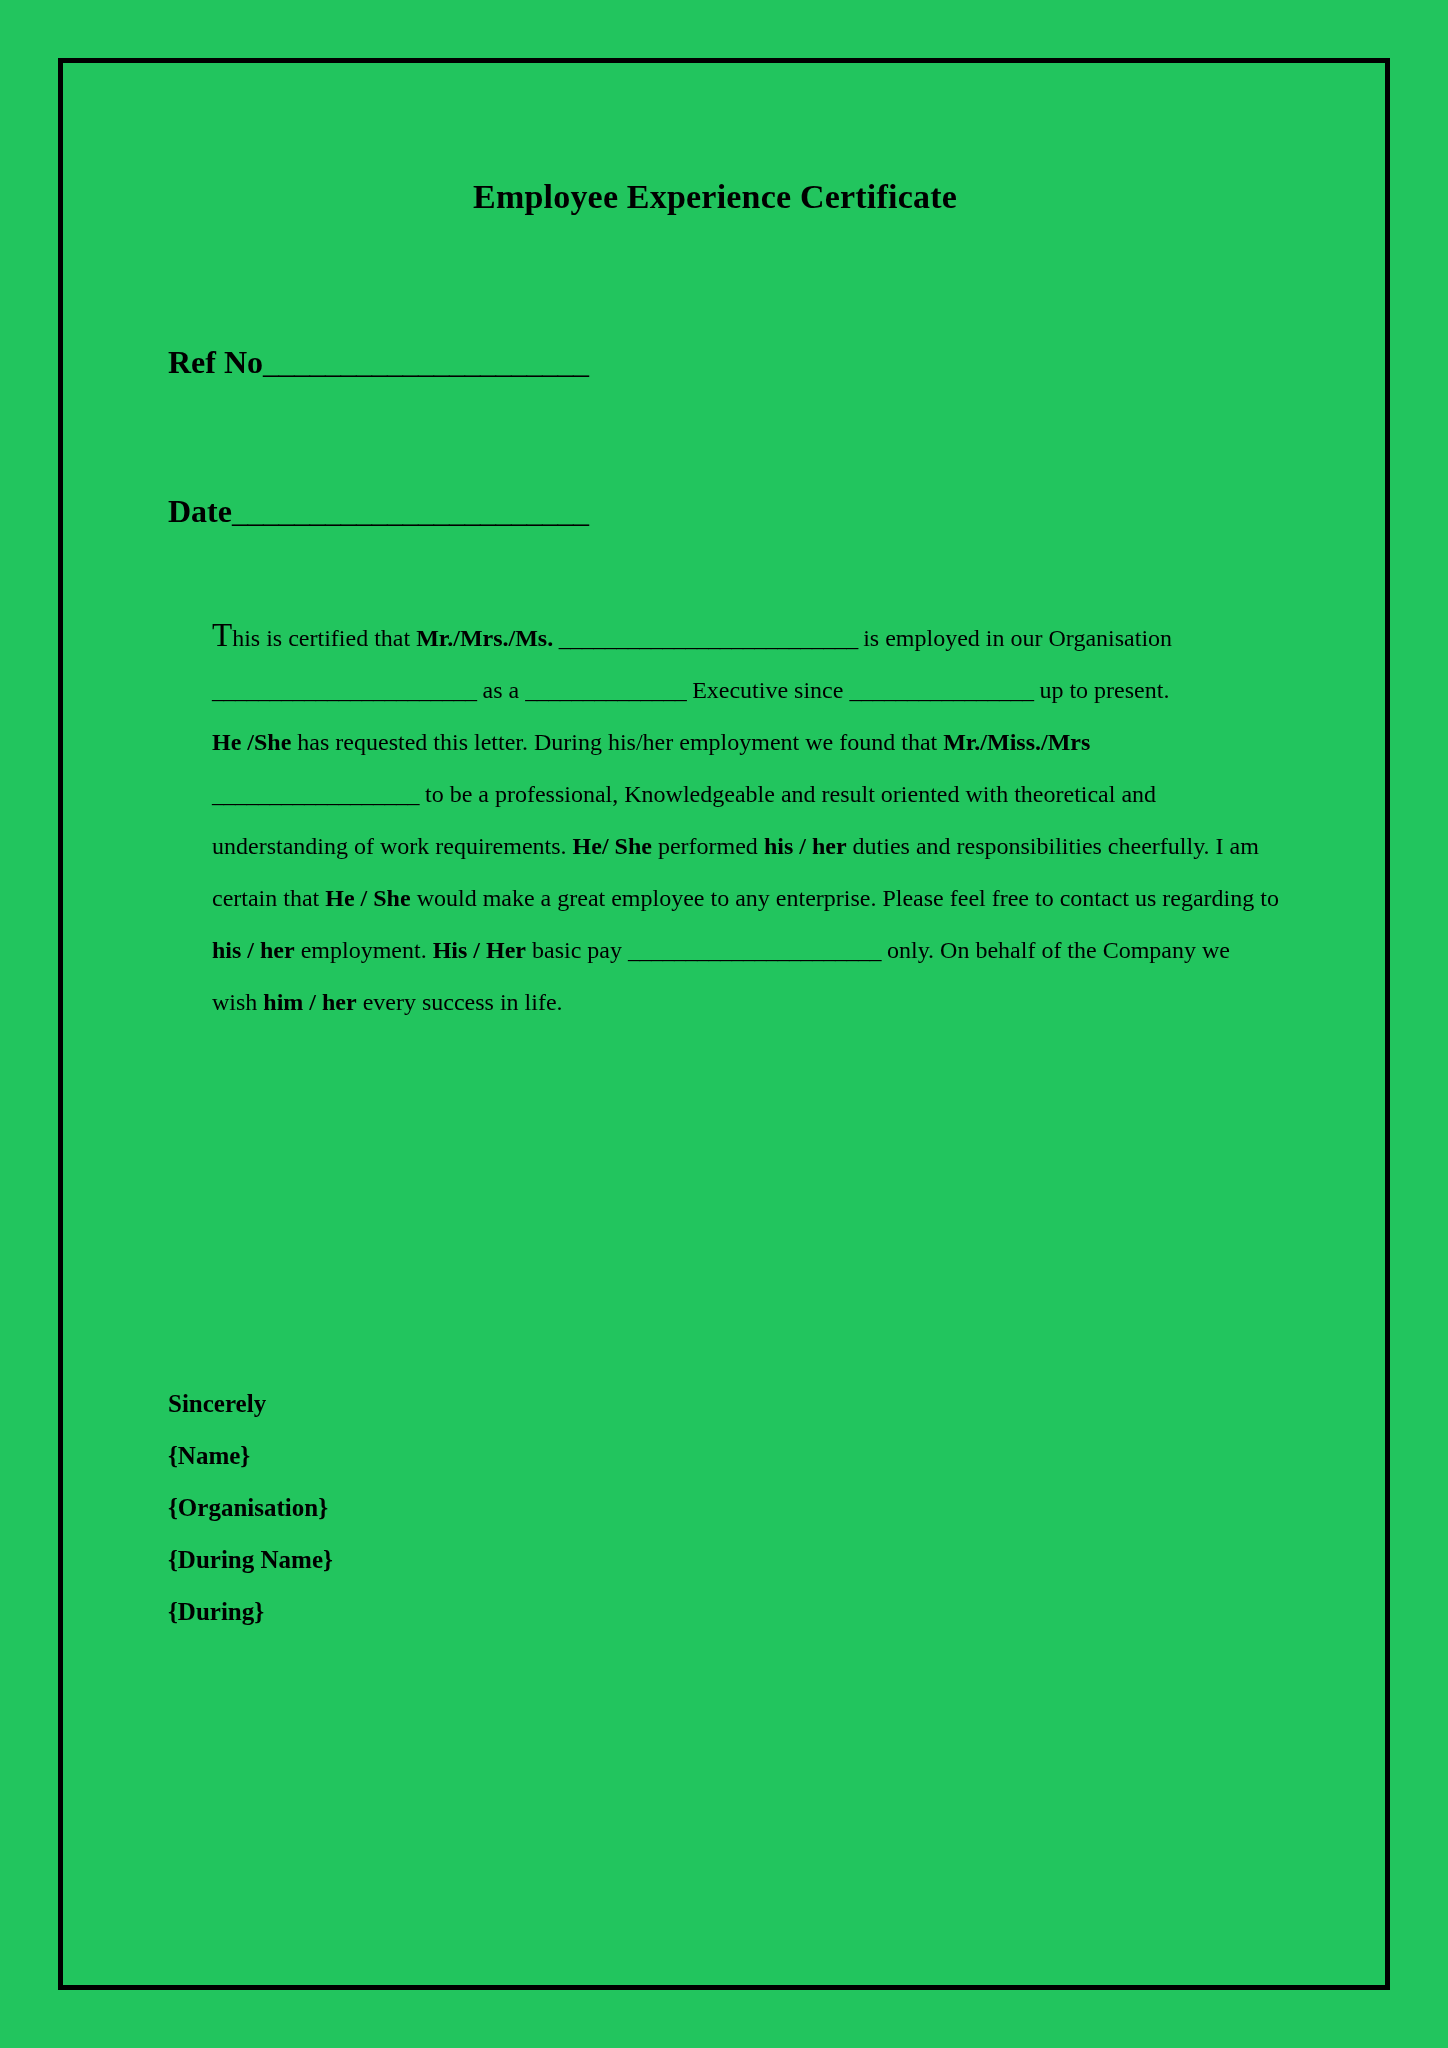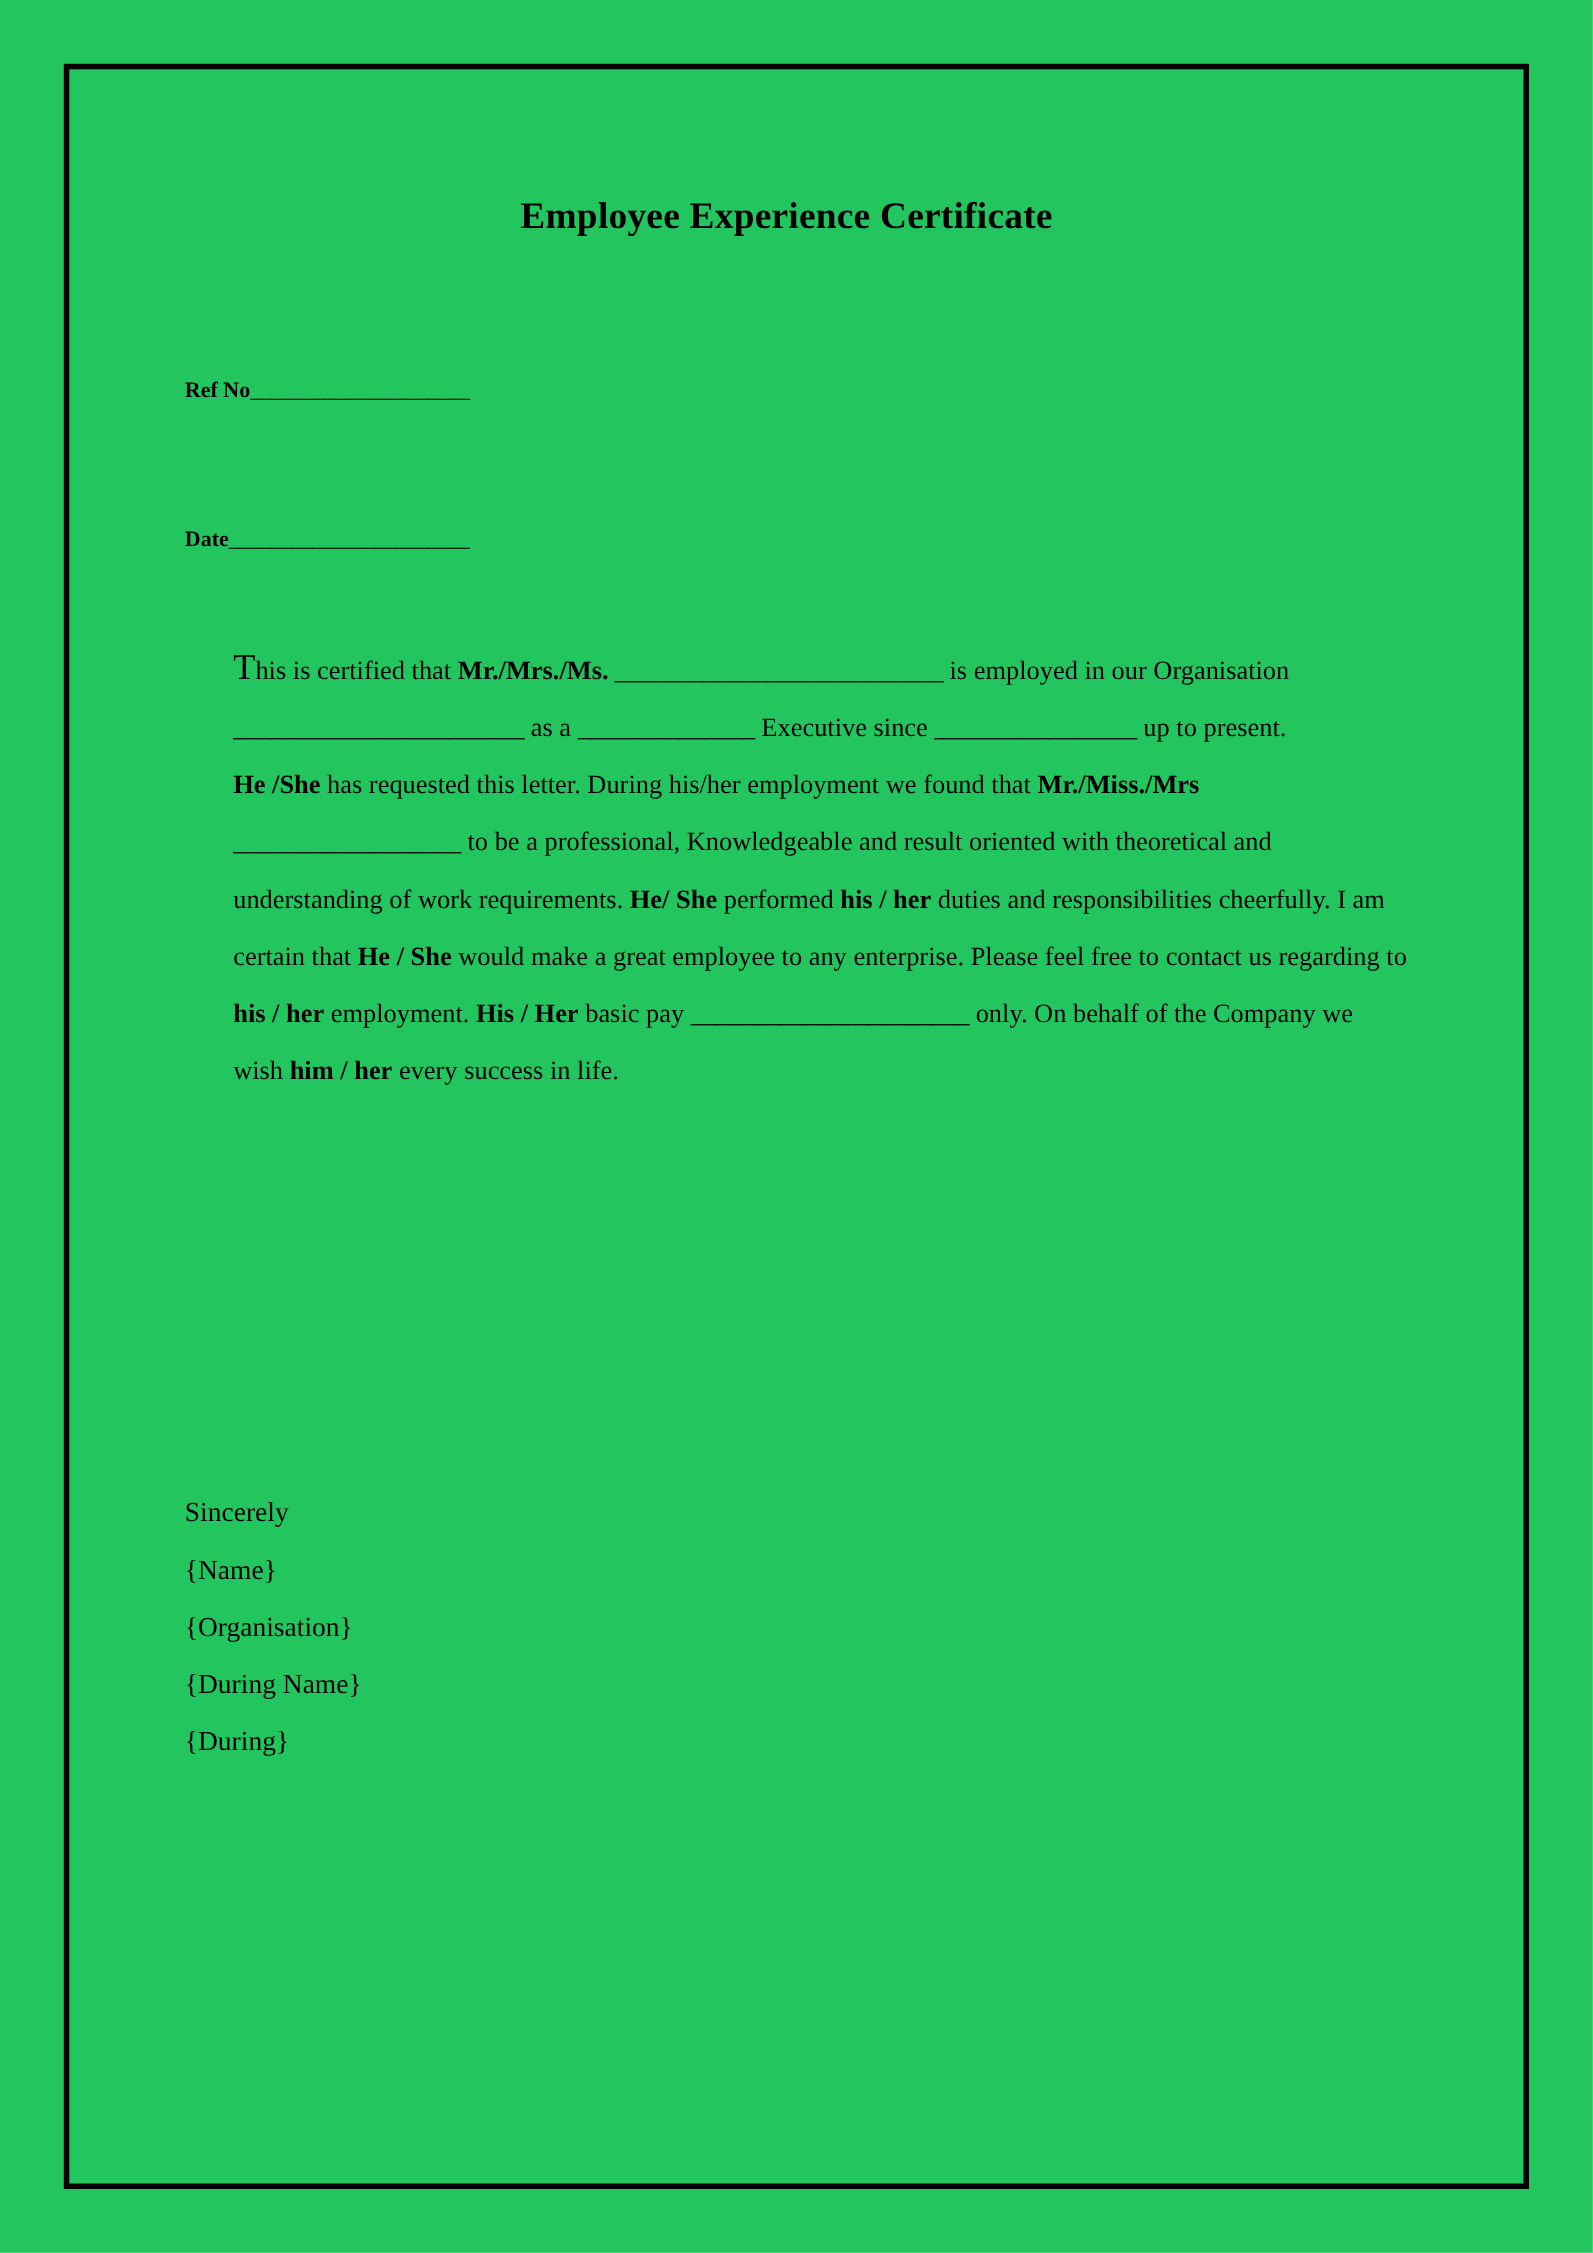--- a/index.html
+++ b/index.html
@@ -46,21 +46,21 @@
     font-weight: bold;
     font-size: 34px;
     letter-spacing: 0.2px;
     margin: 0;
     padding-top: 58px;
     padding-right: 18px;
   }
 
   .field-row {
     font-weight: bold;
-    font-size: 20px;
+    font-size: 32px;
     white-space: nowrap;
   }
   .ref-row { margin-top: 128px; }
   .date-row { margin-top: 112px; }
 
   .field-label { font-weight: bold; }
   .blank {
     font-weight: normal;
     letter-spacing: -0.5px;
   }
@@ -81,21 +81,21 @@
   }
   .b { font-weight: bold; }
 
   .line-fill {
     letter-spacing: -0.5px;
   }
 
   .signature {
     margin-top: 356px;
     font-size: 25px;
-    font-weight: normal;
+    font-weight: bold;
     line-height: 40px;
   }
   .signature div {
     margin-bottom: 12px;
   }
 </style>
 </head>
 <body>
 
 <div class="page">

